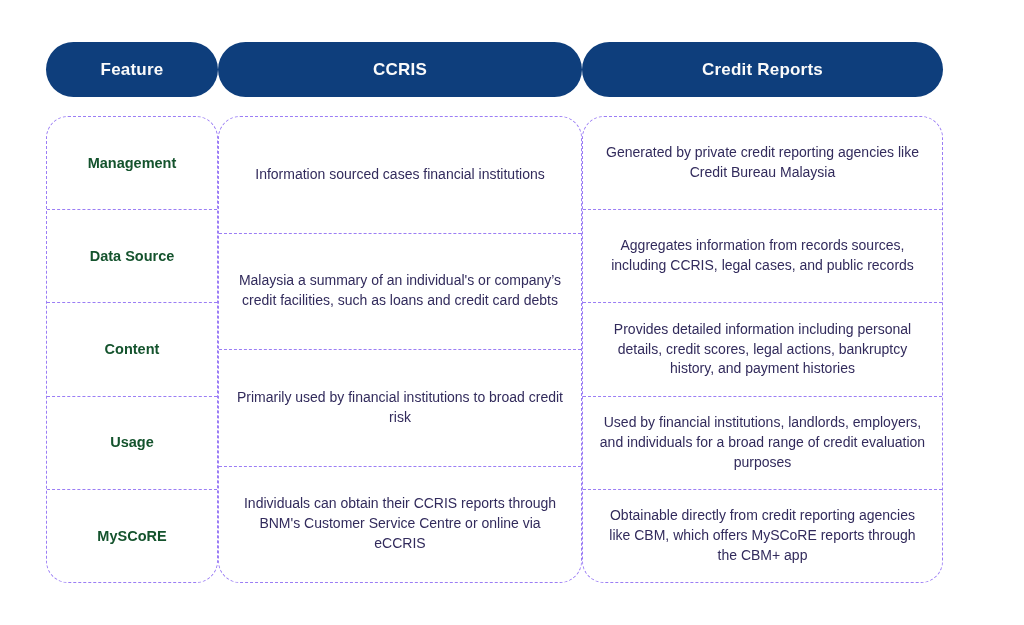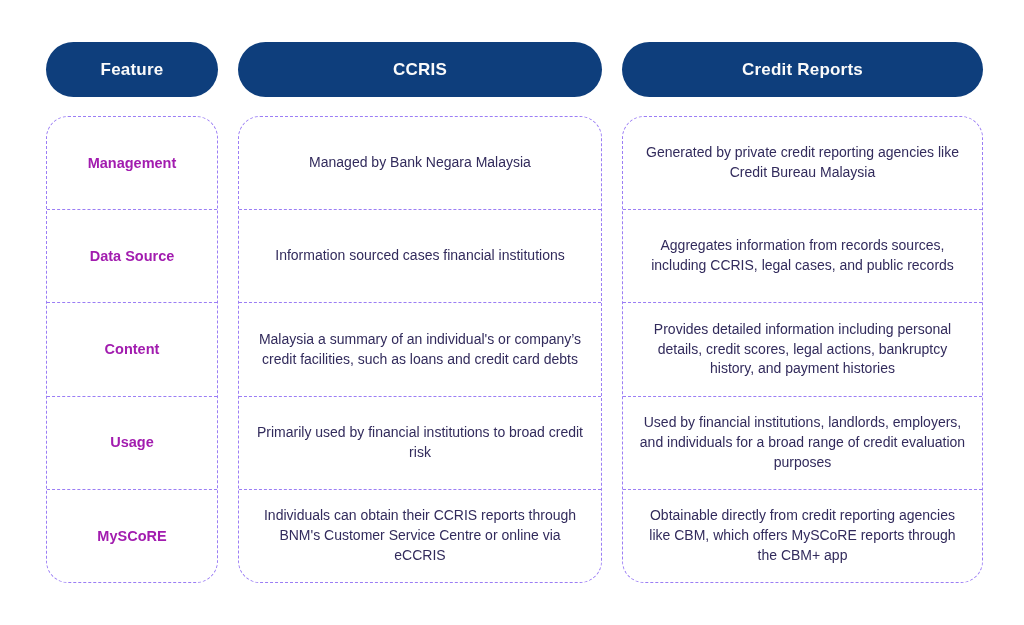--- a/index.html
+++ b/index.html
@@ -12,21 +12,20 @@
   .canvas {
     position: relative;
     width: 1024px; height: 625px;
     background: #ffffff;
   }
   .grid {
     position: absolute;
     left: 46px;
     display: grid;
     grid-template-columns: 172px 364px 361px;
-    column-gap: 20px;
   }
   .pills-row { top: 42px; }
   .pill {
     height: 55px;
     background: #0e3e7c;
     border-radius: 28px;
     display: flex;
     align-items: center;
     justify-content: center;
     color: #fafafa;
@@ -53,21 +52,21 @@
     padding: 6px 16px;
     border-top: 1.5px dashed #9b7df5;
     color: #322b5c;
     font-size: 14px;
     line-height: 1.42;
   }
   .cell:first-child { border-top: none; }
   .feature-cell {
     font-weight: 700;
     font-size: 14.5px;
-    color: #a21caf;
+    color: #14532d;
   }
 </style>
 </head>
 <body>
 
 <div class="canvas">
 
   <div class="grid pills-row">
     <div class="pill">Feature</div>
     <div class="pill">CCRIS</div>
@@ -78,21 +77,20 @@
 
     <div class="col">
       <div class="cell feature-cell">Management</div>
       <div class="cell feature-cell">Data Source</div>
       <div class="cell feature-cell">Content</div>
       <div class="cell feature-cell">Usage</div>
       <div class="cell feature-cell">MySCoRE</div>
     </div>
 
     <div class="col">
-      <div class="cell">Managed by Bank Negara Malaysia</div>
       <div class="cell">Information sourced cases financial institutions</div>
       <div class="cell">Malaysia a summary of an individual's or company’s credit facilities, such as loans and credit card debts</div>
       <div class="cell">Primarily used by financial institutions to broad credit risk</div>
       <div class="cell">Individuals can obtain their CCRIS reports through BNM's Customer Service Centre or online via eCCRIS</div>
     </div>
 
     <div class="col">
       <div class="cell">Generated by private credit reporting agencies like Credit Bureau Malaysia</div>
       <div class="cell">Aggregates information from records sources, including CCRIS, legal cases, and public records</div>
       <div class="cell">Provides detailed information including personal details, credit scores, legal actions, bankruptcy history, and payment histories</div>

